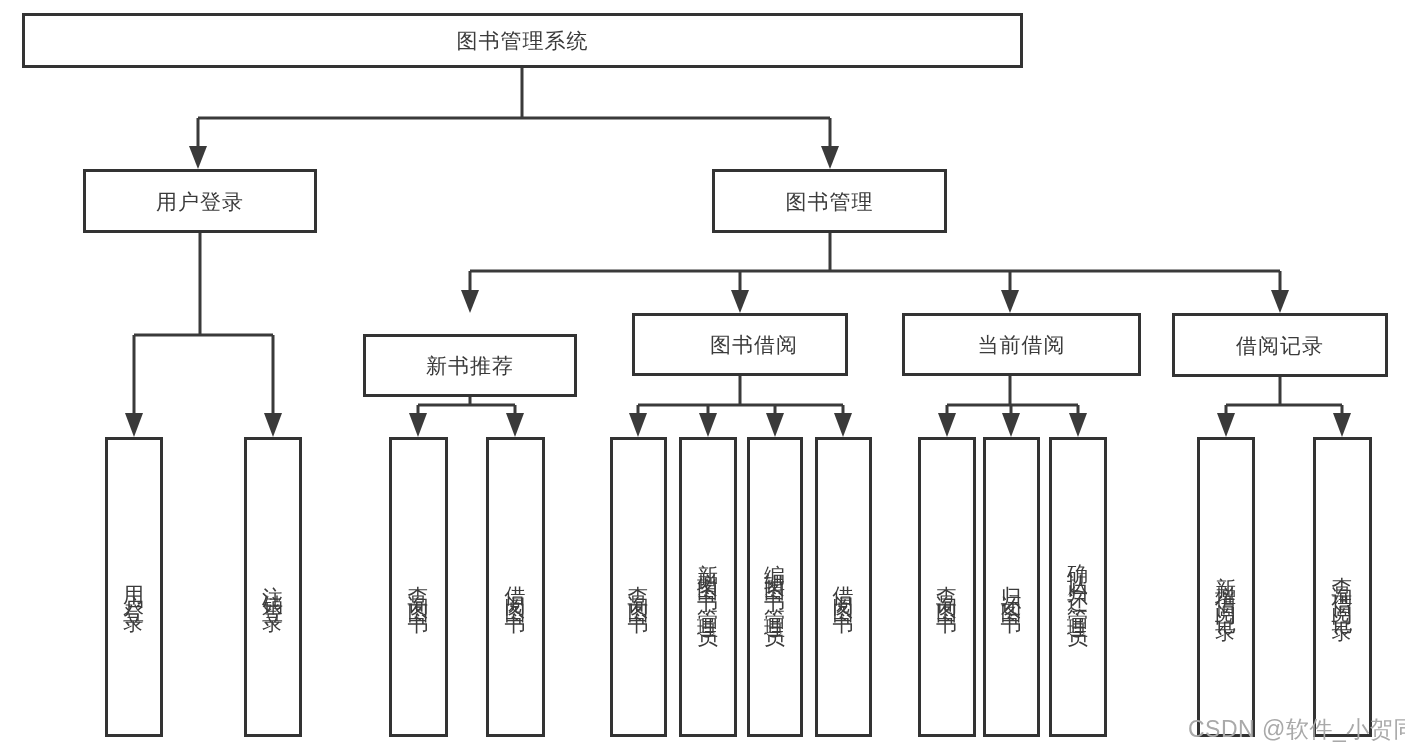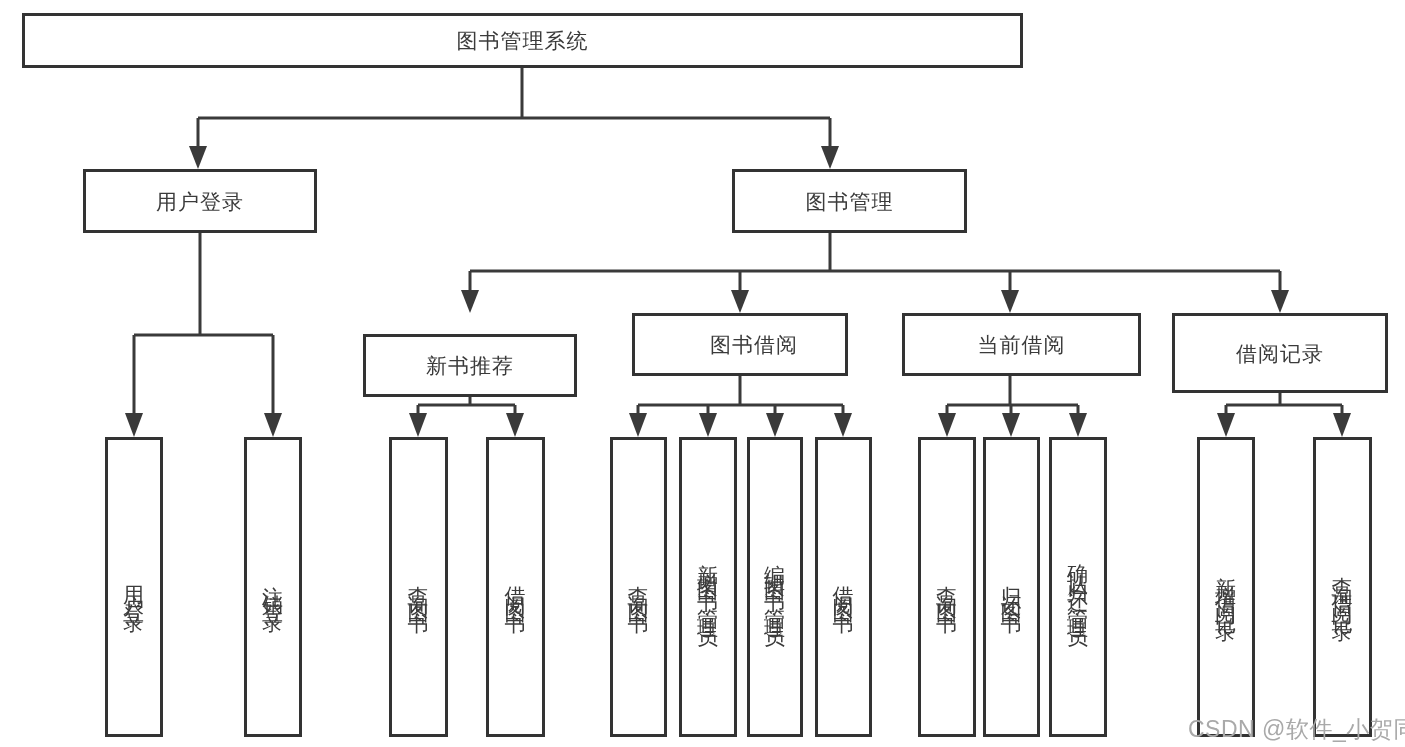--- a/index.html
+++ b/index.html
@@ -103,34 +103,34 @@
     <polygon class="ah" points="1333,413 1351,413 1342,437"></polygon>
   </svg>
 
   <div class="box h" style="left:22px; top:13px; width:1001px; height:55px;">
     <span>图书管理系统</span>
   </div>
 
   <div class="box h" style="left:83px; top:169px; width:234px; height:64px;">
     <span>用户登录</span>
   </div>
-  <div class="box h" style="left:732px; top:169px; width:235px; height:64px;">
+  <div class="box h" style="left:712px; top:169px; width:235px; height:64px;">
     <span>图书管理</span>
   </div>
 
   <div class="box h" style="left:363px; top:313px; width:214px; height:63px;margin-top:21px;">
     <span>新书推荐</span>
   </div>
   <div class="box h" style="left:632px; top:313px; width:216px; height:63px;padding-left:28px;">
     <span>图书借阅</span>
   </div>
   <div class="box h" style="left:902px; top:313px; width:239px; height:63px;">
     <span>当前借阅</span>
   </div>
-  <div class="box h" style="left:1172px; top:313px; width:216px; height:80px;">
+  <div class="box h" style="left:1172px; top:313px; width:216px; height:64px;">
     <span>借阅记录</span>
   </div>
 
   <div class="box v" style="left:105px; top:437px; width:58px; height:300px;">
     <span>用户登录</span>
   </div>
   <div class="box v" style="left:244px; top:437px; width:58px; height:300px;">
     <span>注销登录</span>
   </div>
 

